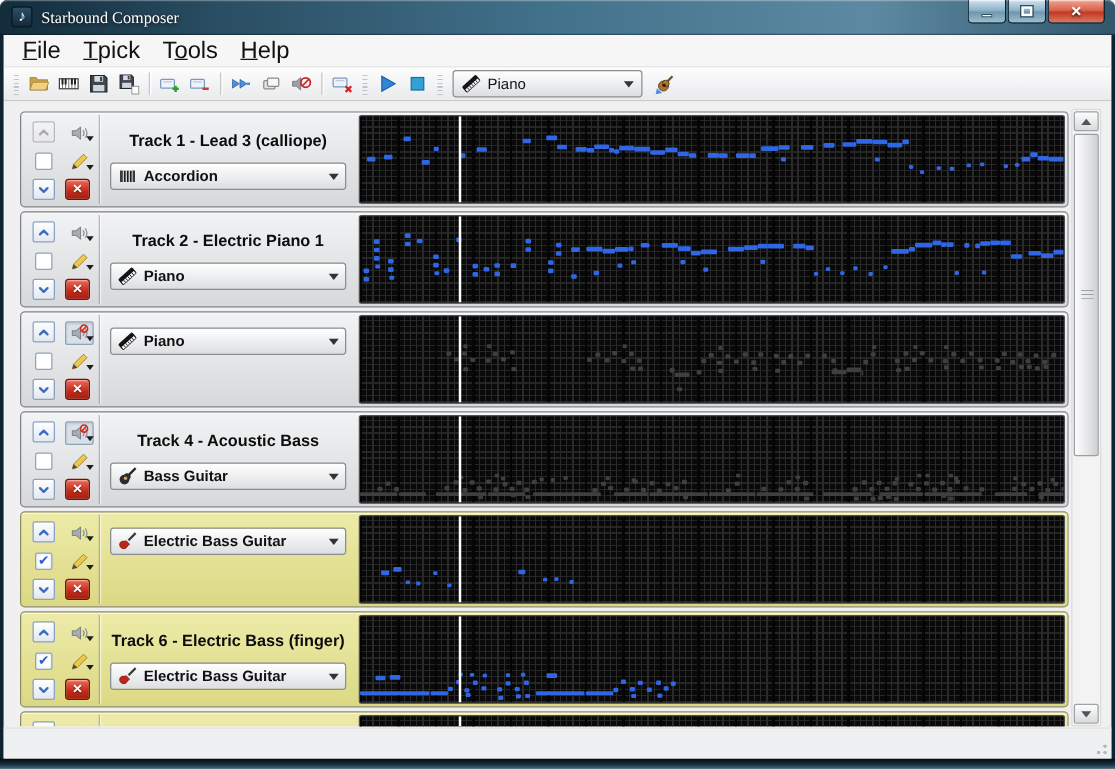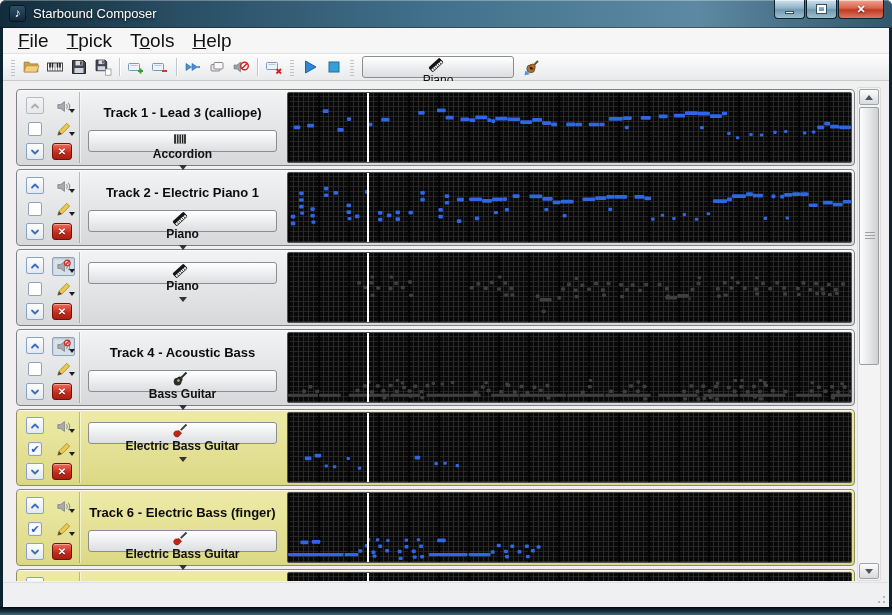--- a/index.html
+++ b/index.html
@@ -6,21 +6,21 @@
   html,body { width:892px; height:615px; overflow:hidden; font-family:"Liberation Sans",sans-serif; }
 
   .window { position:relative; width:892px; height:615px; background:#0e2330; border-radius:6px 6px 0 0; }
 
   
   .titlebar { position:absolute; top:0; left:0; right:0; height:28px;
     background:linear-gradient(90deg,#122c3b 0%,#2a4e63 20%,#41708a 48%,#5d8aa2 78%,#32576c 100%);
     border-radius:6px 6px 0 0; box-shadow:inset 0 1px 0 rgba(255,255,255,.3), inset 0 -1px 0 rgba(0,0,0,.35); }
   .app-icon { position:absolute; left:9px; top:5px; width:17px; height:17px; background:linear-gradient(#2d4f66,#13283a);
     border:1px solid #0a1822; border-radius:3px; color:#fff; font-size:12px; line-height:15px; text-align:center; }
-  .titlebar .title { position:absolute; left:33px; top:6px; color:#ffffff; font-size:13px; text-shadow:0 1px 3px rgba(0,0,0,.8); }
+  .titlebar .title { position:absolute; left:33px; top:6px; color:#ffffff; font-size:13px; text-shadow:0 1px 3px rgba(0,0,0,.8);font-family:Liberation Serif, serif; }
   .winbtns { position:absolute; top:0; right:8px; display:flex; }
   .wb { height:19px; border:1px solid #10222e; border-top:none; border-radius:0 0 4px 4px; display:flex; align-items:center; justify-content:center;
     box-shadow:inset 0 1px 0 rgba(255,255,255,.55); }
   .wb.min,.wb.max { width:31px; background:linear-gradient(#cfe3ef,#8fb3c8 45%,#6f98b0 55%,#9dbecd); }
   .wb.min { margin-right:1px; } .wb.max { margin-right:1px; }
   .wb.close { width:46px; background:linear-gradient(#f0a492,#d9634c 45%,#c03a22 55%,#d97862); }
   .glyph-min { width:9px; height:3px; background:#fff; border:1px solid #33505f; margin-top:6px; }
   .glyph-max { width:9px; height:8px; border:2px solid #fff; outline:1px solid #33505f; background:transparent; }
   .glyph-x { color:#fff; font-size:11px; font-weight:bold; text-shadow:0 1px 2px rgba(0,0,0,.6); }
 
@@ -36,21 +36,21 @@
 
   
   .toolbar { height:27px; background:linear-gradient(#fdfdfd,#e9eaec); border-bottom:1px solid #c9cacc;
     display:flex; align-items:center; padding:0 4px; }
   .tgrip { width:4px; height:17px; margin:0 4px;
     background:repeating-linear-gradient(0deg,#c0c4ca 0 1px,transparent 1px 3px); }
   .tsep { width:1px; height:18px; background:#c4c6c9; box-shadow:1px 0 0 #fff; margin:0 4px; }
   .tbtn { width:24px; height:22px; display:flex; align-items:center; justify-content:center; border-radius:3px; }
   .tbtn svg { width:18px; height:18px; }
   .combo { display:flex; align-items:center; background:linear-gradient(#ffffff,#dcdee1); border:1px solid #8a8d91;
-    border-radius:3px; height:22px; padding:0 6px;flex-direction:column; }
+    border-radius:3px; height:22px; padding:0 6px; }
   .toolbar-combo { width:152px; margin-left:4px; }
   .combo-icon { width:16px; height:16px; margin-right:5px; flex:none; }
   .combo-icon svg { width:16px; height:16px; }
   .combo-label { font-size:12px; color:#111; flex:1; }
   .combo-arrow { width:0; height:0; border:4px solid transparent; border-top:5px solid #333; margin-top:4px; }
 
   
   .main { position:relative; height:526px; background:#f0f0f0; }
   .track-list { position:absolute; left:13px; top:8px; width:839px; height:492px; overflow:hidden; }
 

